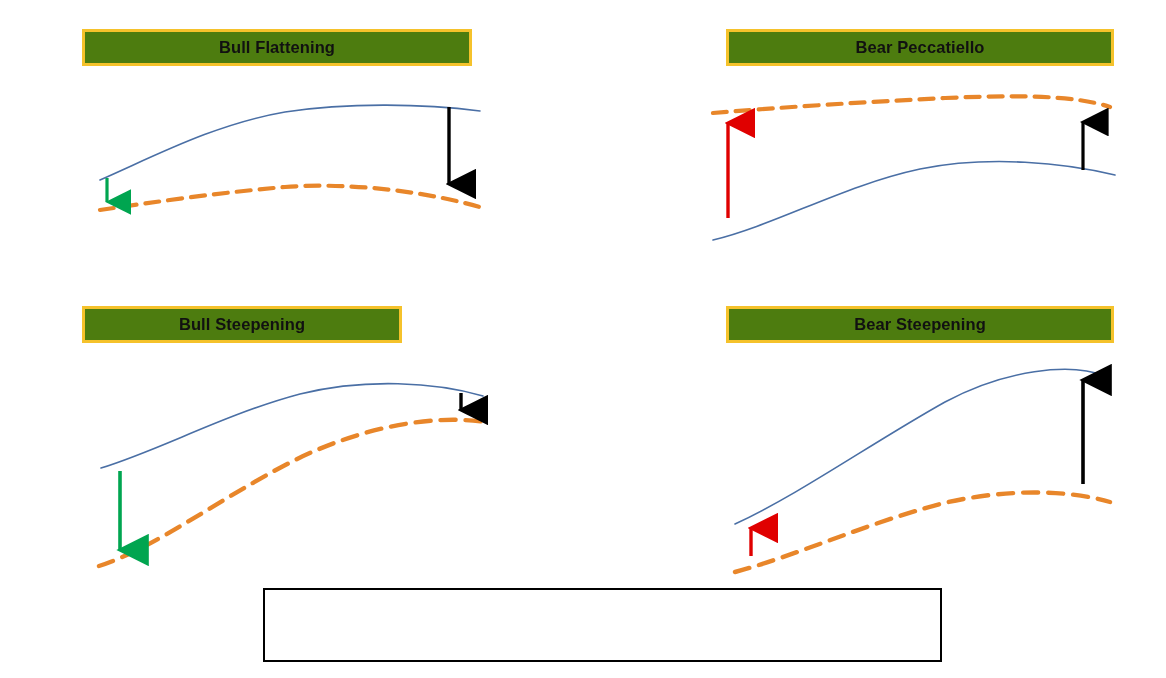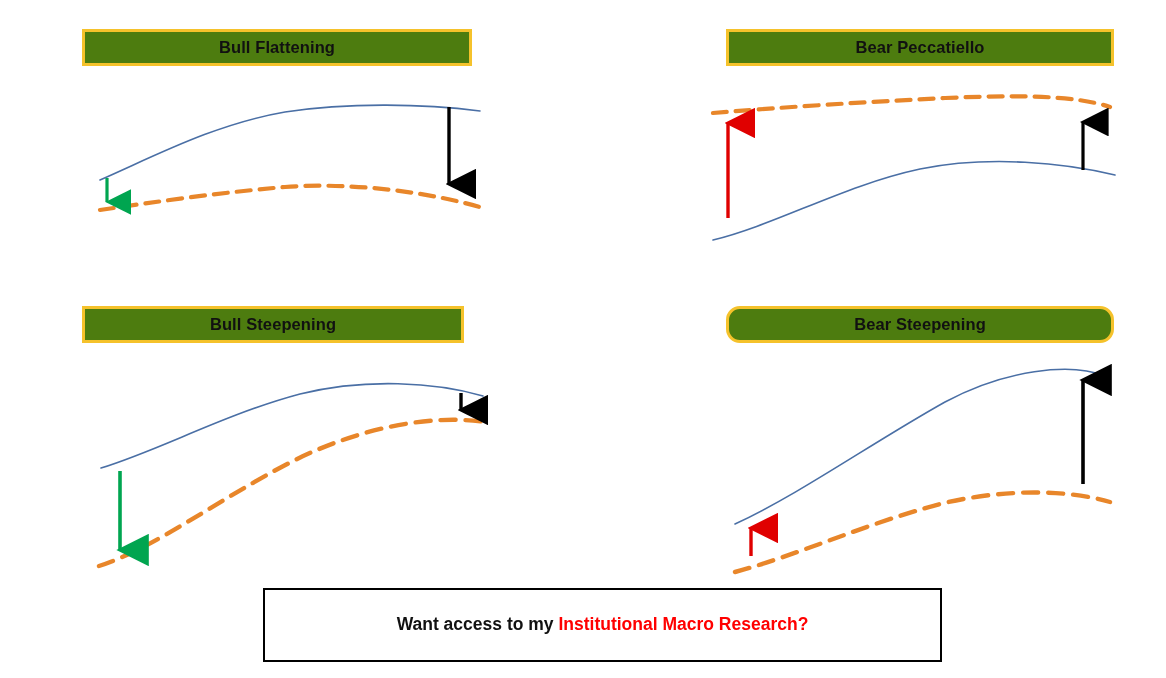--- a/index.html
+++ b/index.html
@@ -108,21 +108,21 @@
 
     <path d="M 8,28 C 80,22 160,17 240,13 C 310,10 370,10 405,22" fill="none" stroke="#E8862A" stroke-width="4.2" stroke-dasharray="14 9" stroke-linecap="round"></path>
 
     <line x1="23" y1="133" x2="23" y2="38" stroke="#E00000" stroke-width="3.4" marker-end="url(#ah-red-u2)"></line>
 
     <line x1="378" y1="85" x2="378" y2="37" stroke="#000000" stroke-width="3.2" marker-end="url(#ah-black-u2)"></line>
   </svg>
 </div>
 
 <div class="panel">
-  <div class="panel-title" style="left:82px; top:306px; width:382px; height:37px;">Bull Steepening</div>
+  <div class="panel-title" style="left:82px; top:306px; width:320px; height:37px;">Bull Steepening</div>
 
   <svg class="chart-svg" style="left:85px; top:358px;" width="415" height="220" viewBox="0 0 415 220">
     <defs>
       <marker id="ah-black-d3" markerWidth="9" markerHeight="9" refX="4.5" refY="8" orient="auto">
         <path d="M0,0 L4.5,9 L9,0 Z" fill="#000000"></path>
       </marker>
       <marker id="ah-green-d3" markerWidth="9" markerHeight="9" refX="4.5" refY="8" orient="auto">
         <path d="M0,0 L4.5,9 L9,0 Z" fill="#00A550"></path>
       </marker>
     </defs>
@@ -131,21 +131,21 @@
 
     <path d="M 14,208 C 70,190 135,140 210,102 C 275,70 345,56 400,64" fill="none" stroke="#E8862A" stroke-width="4.4" stroke-dasharray="15 10" stroke-linecap="round"></path>
 
     <line x1="35" y1="113" x2="35" y2="192" stroke="#00A550" stroke-width="3.6" marker-end="url(#ah-green-d3)"></line>
 
     <line x1="376" y1="35" x2="376" y2="52" stroke="#000000" stroke-width="3.4" marker-end="url(#ah-black-d3)"></line>
   </svg>
 </div>
 
 <div class="panel">
-  <div class="panel-title" style="left:726px; top:306px; width:388px; height:37px;border-radius:14px;">Bear Steepening</div>
+  <div class="panel-title" style="left:726px; top:306px; width:388px; height:37px;">Bear Steepening</div>
 
   <svg class="chart-svg" style="left:705px; top:352px;" width="415" height="230" viewBox="0 0 415 230">
     <defs>
       <marker id="ah-black-u4" markerWidth="9" markerHeight="9" refX="4.5" refY="1" orient="auto">
         <path d="M0,9 L4.5,0 L9,9 Z" fill="#000000"></path>
       </marker>
       <marker id="ah-red-u4" markerWidth="9" markerHeight="9" refX="4.5" refY="1" orient="auto">
         <path d="M0,9 L4.5,0 L9,9 Z" fill="#E00000"></path>
       </marker>
     </defs>
@@ -154,16 +154,13 @@
 
     <path d="M 30,220 C 90,204 160,172 235,152 C 300,136 365,138 405,150" fill="none" stroke="#E8862A" stroke-width="4.4" stroke-dasharray="15 10" stroke-linecap="round"></path>
 
     <line x1="46" y1="204" x2="46" y2="176" stroke="#E00000" stroke-width="3.4" marker-end="url(#ah-red-u4)"></line>
 
     <line x1="378" y1="132" x2="378" y2="28" stroke="#000000" stroke-width="3.6" marker-end="url(#ah-black-u4)"></line>
   </svg>
 </div>
 
 <div id="caption-box">
-  <div class="caption-line">
-    <span>Want access to my </span><span class="caption-red">Institutional Macro Research?</span>
-  </div>
 </div>
 
 </body></html>

